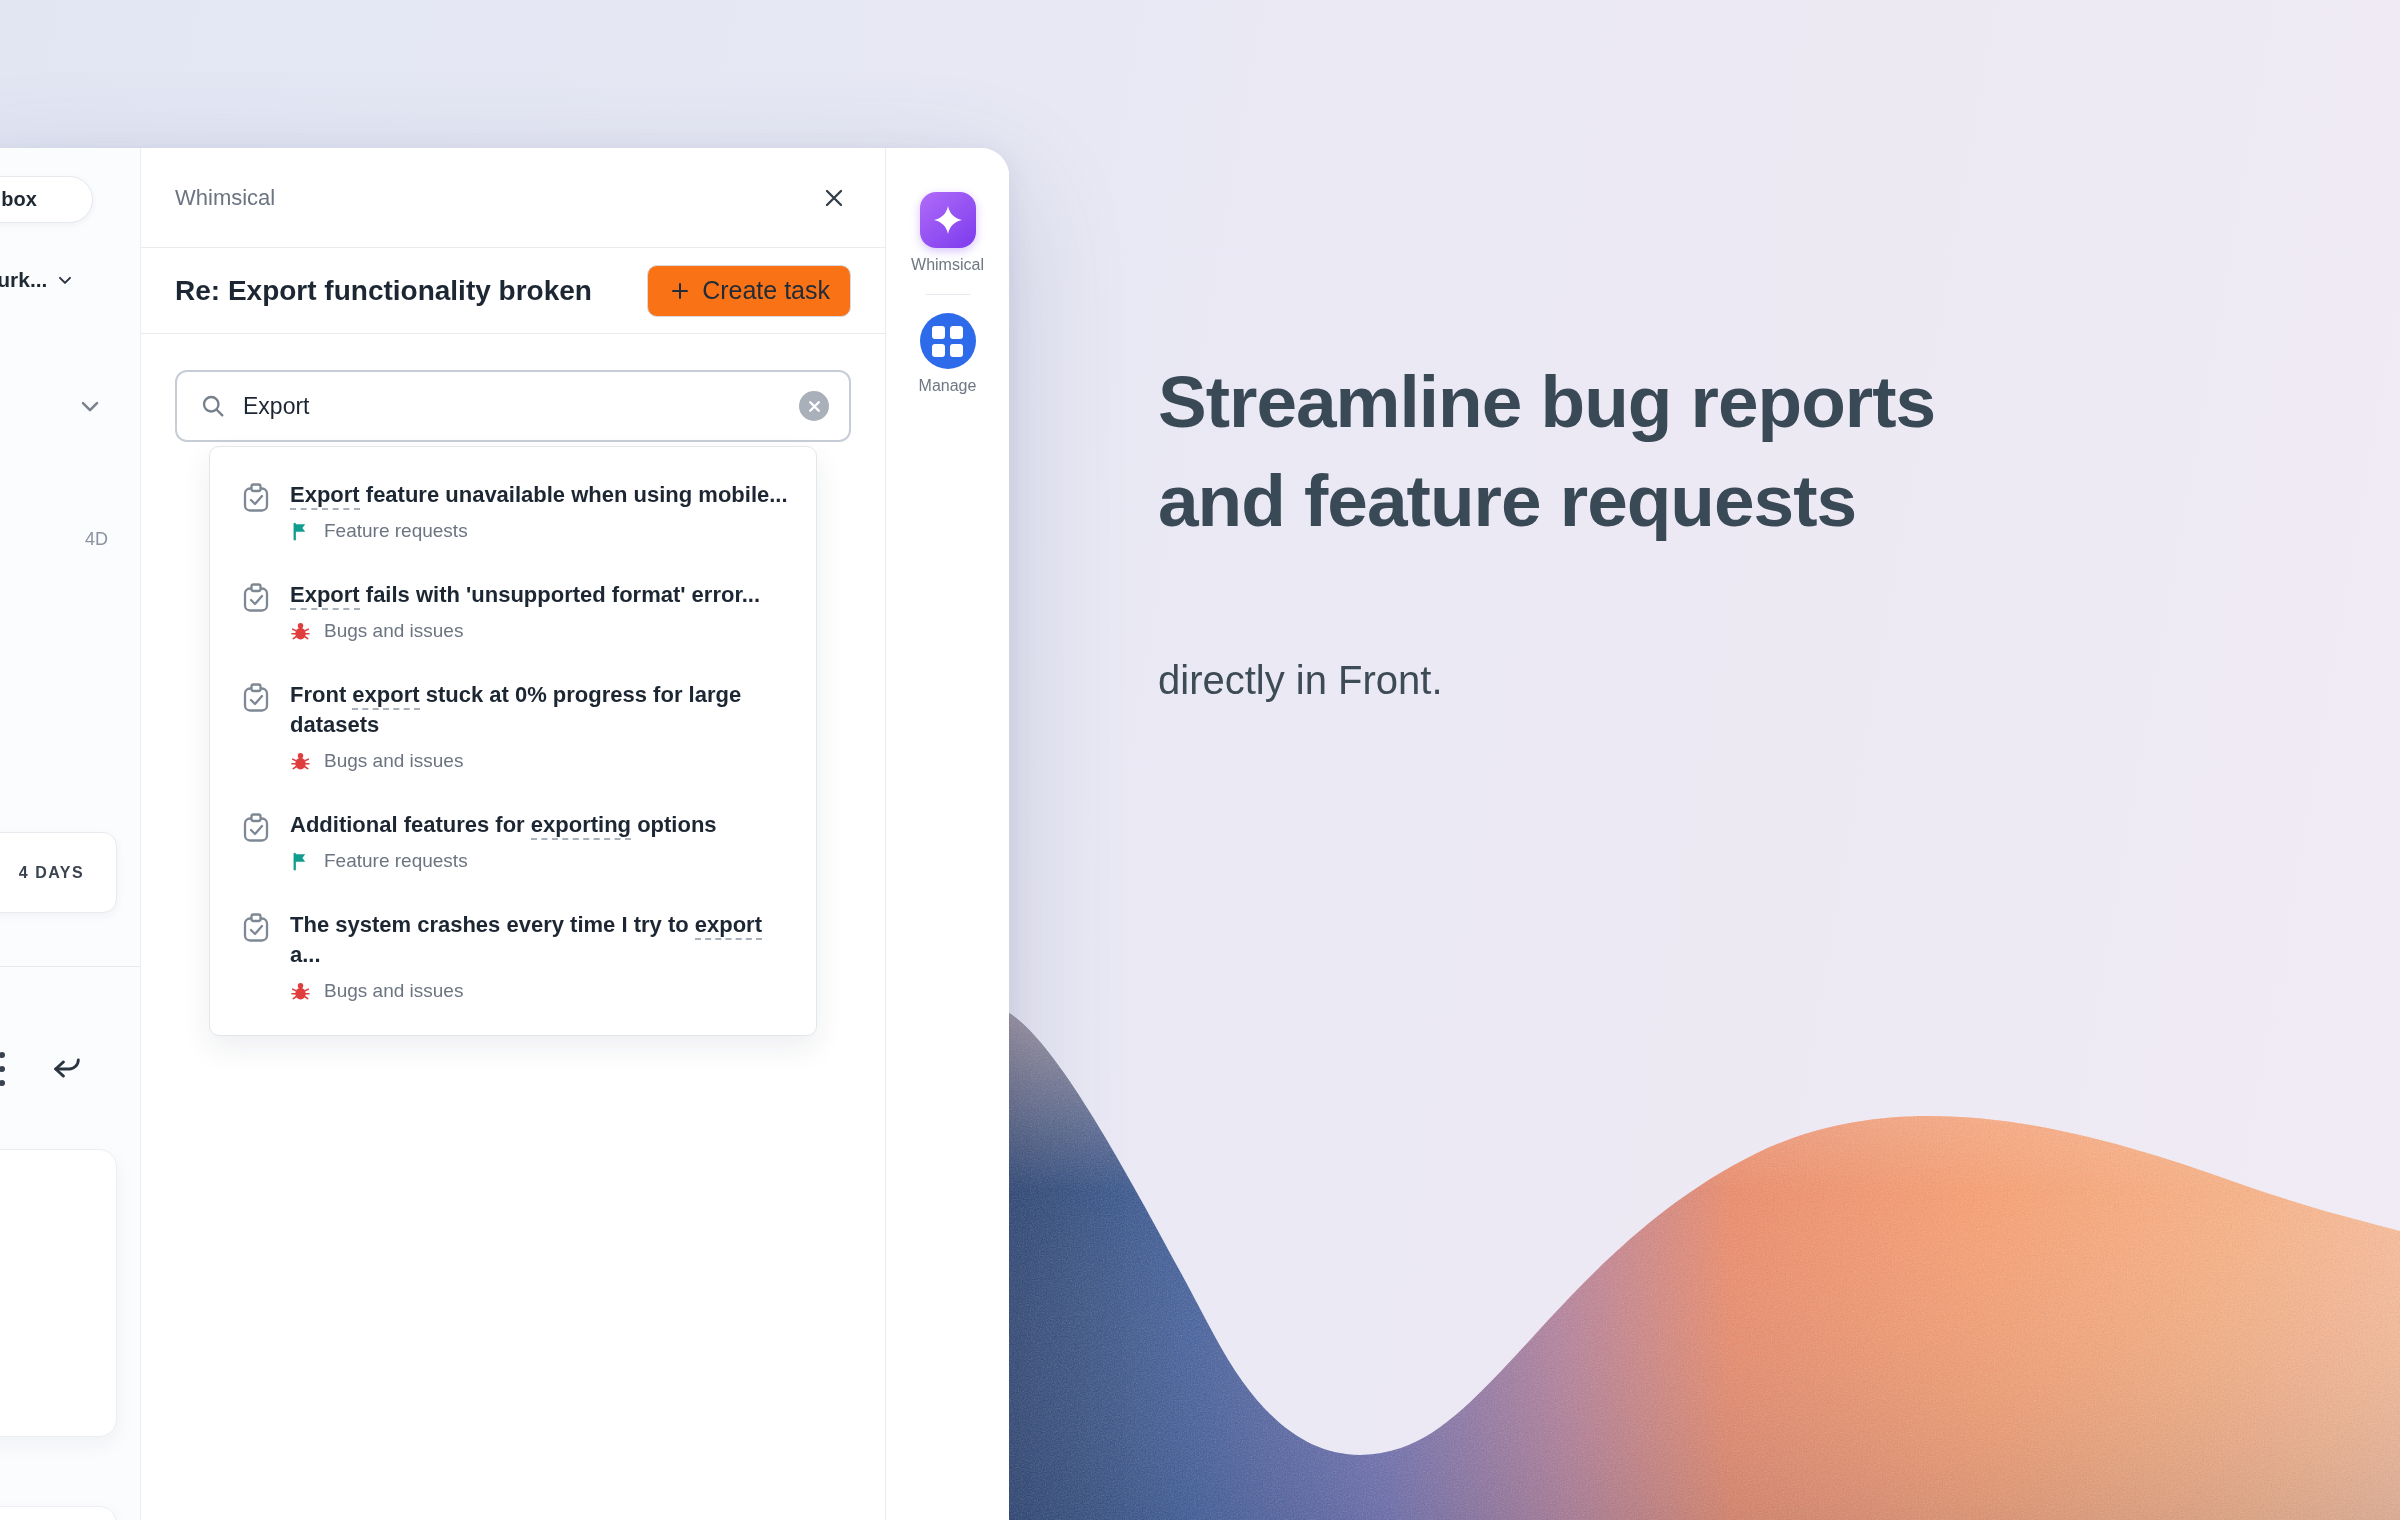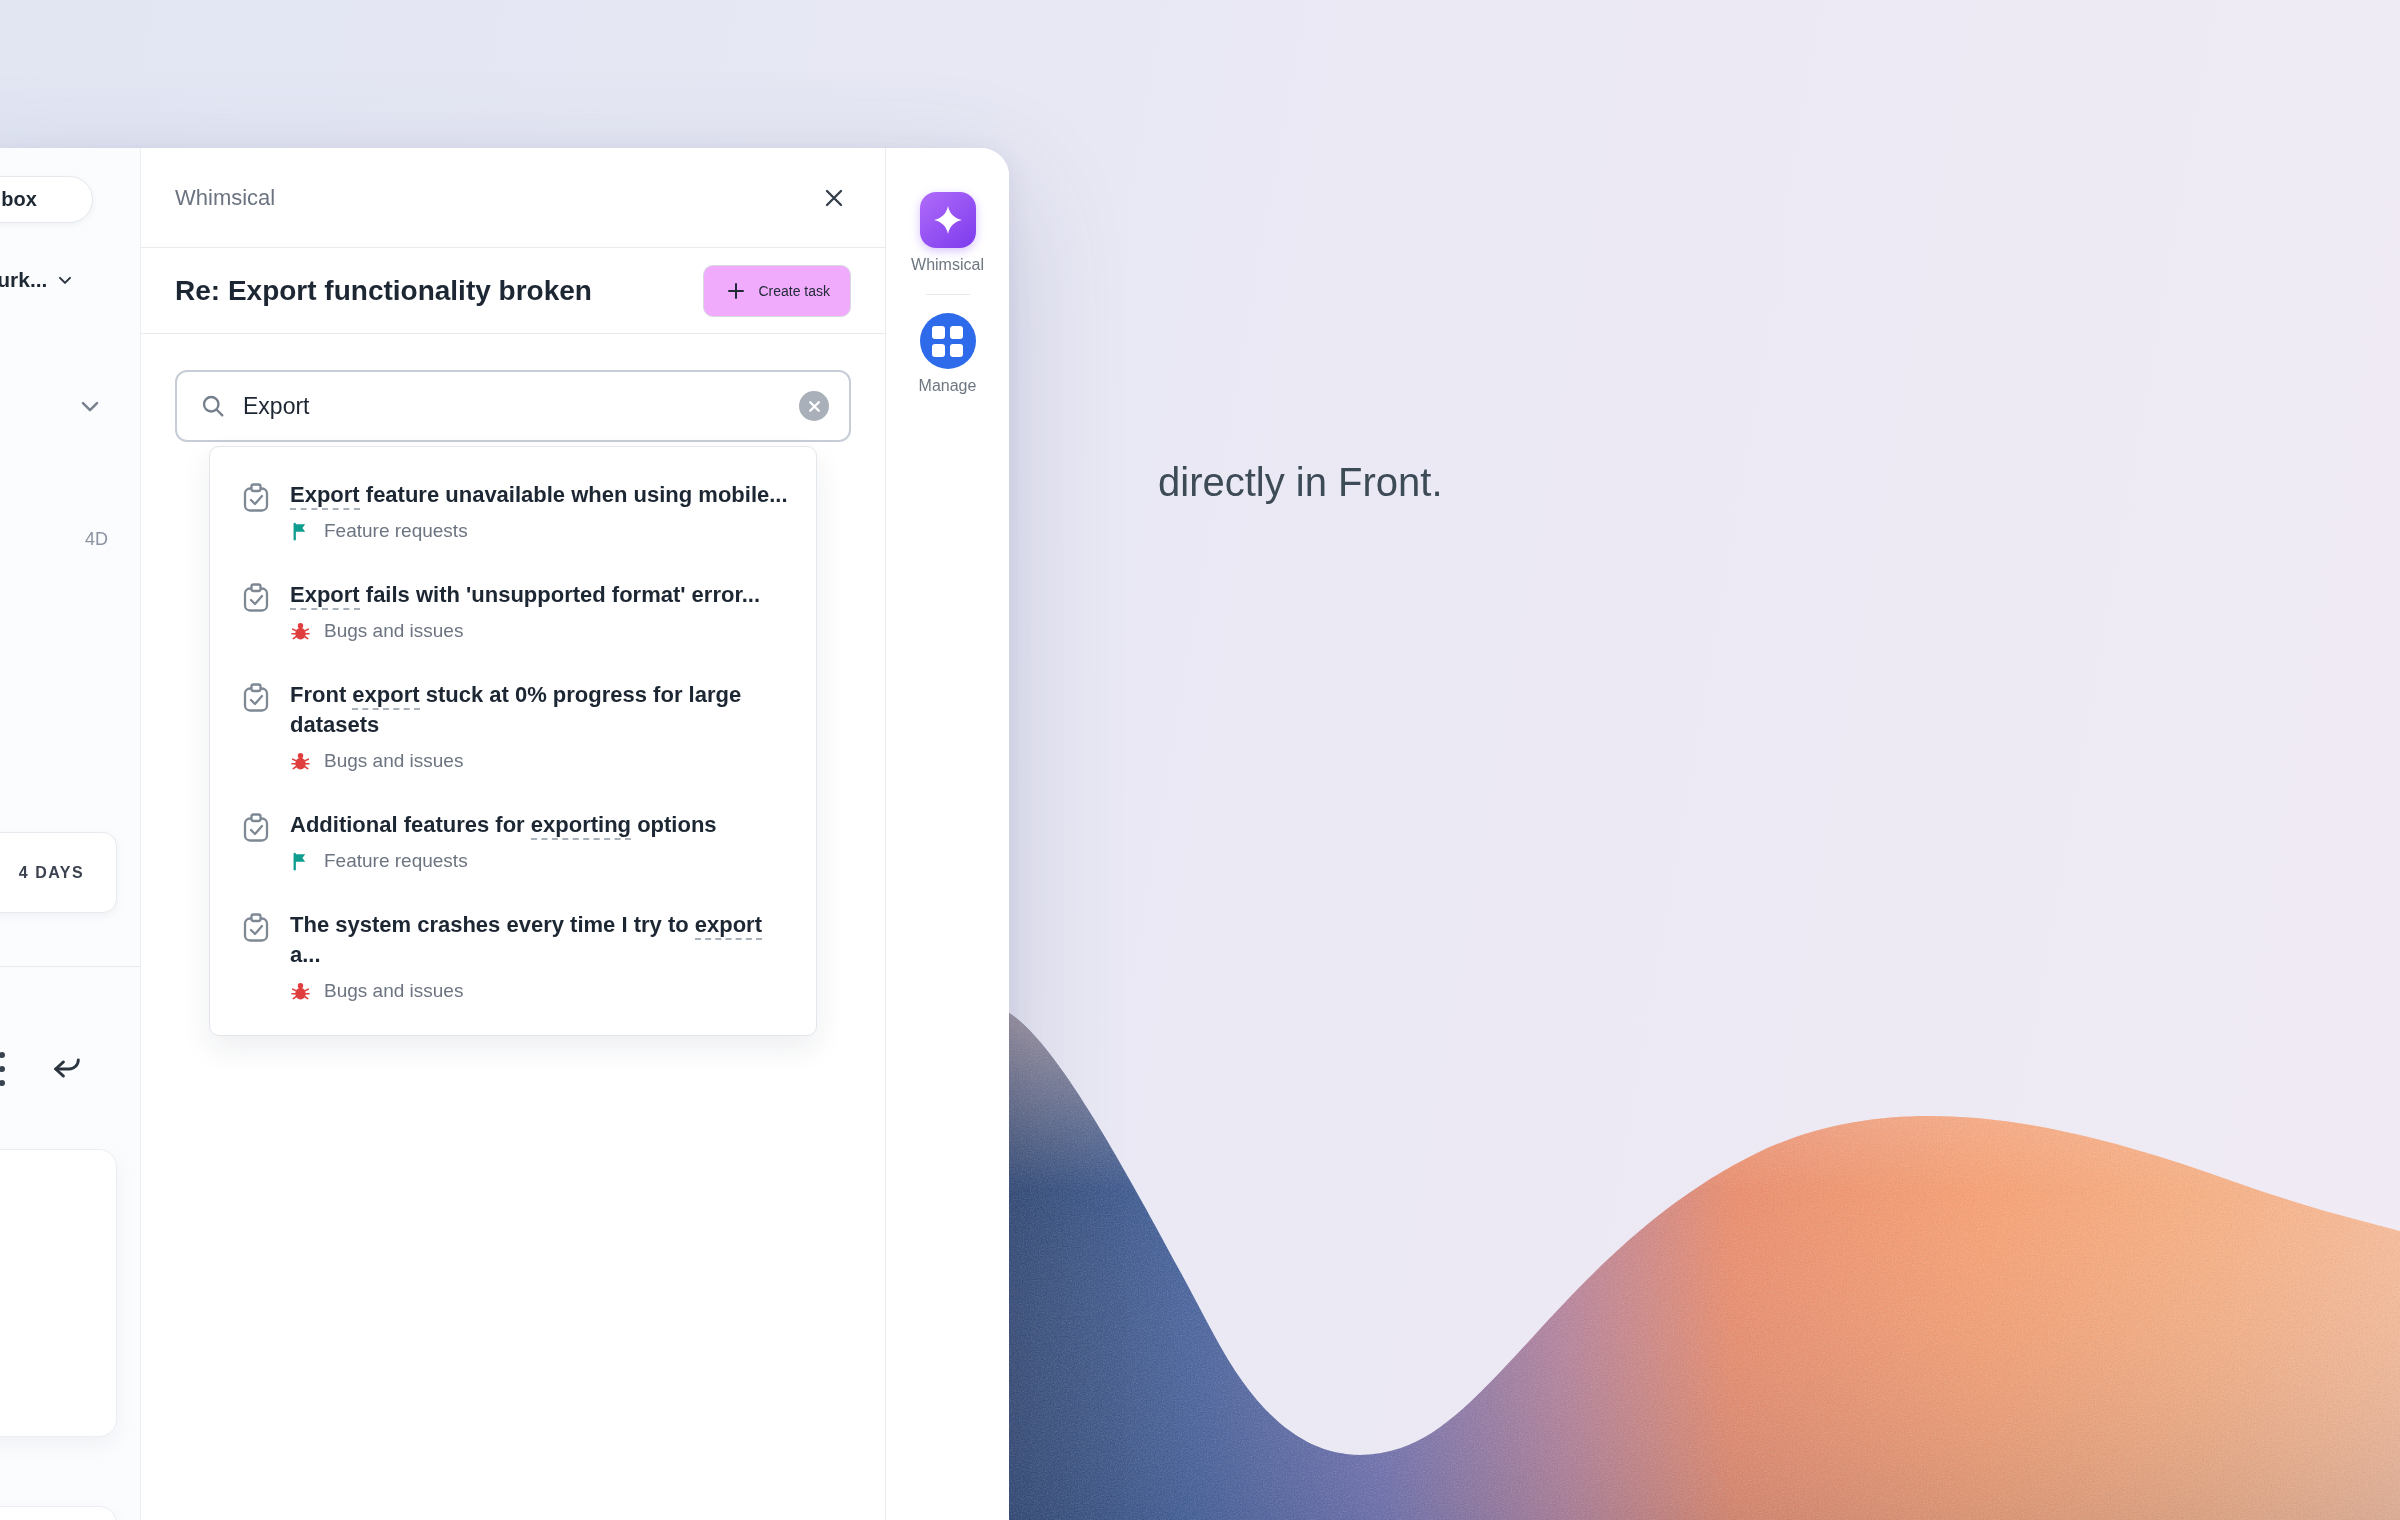--- a/index.html
+++ b/index.html
@@ -60,22 +60,22 @@
   .panel { position:absolute; left:181px; top:0; width:744px; height:100%; background:#fff; }
   .panel-header { height:100px; display:flex; align-items:center; justify-content:space-between;
     padding:0 28px 0 34px; border-bottom:1px solid #e9ebee; }
   .panel-title { font-size:22px; color:#6b7480; font-weight:500; }
   .close-btn { width:46px; height:46px; display:flex; align-items:center; justify-content:center; cursor:pointer; }
 
   .subject-row { height:86px; display:flex; align-items:center; justify-content:space-between;
     padding:0 34px; border-bottom:1px solid #e9ebee; }
   .subject { font-size:28px; font-weight:700; color:#1d2733; }
   .create-btn { height:52px; display:flex; align-items:center; gap:10px; padding:0 20px;
-    border:1px solid #d6dae0; border-radius:10px; background:#f0abfc;
-    font-size:14px; font-weight:500; color:#222c38; cursor:pointer; }
+    border:1px solid #d6dae0; border-radius:10px; background:#f97316;
+    font-size:25px; font-weight:500; color:#222c38; cursor:pointer; }
 
   .search-wrap { padding:36px 34px 0; }
   .search-box { height:72px; border:2px solid #c7cdd6; border-radius:12px;
     display:flex; align-items:center; gap:16px; padding:0 20px 0 22px; }
   .search-value { font-size:23px; color:#1d2733; font-weight:500; flex:1; }
   .clear-btn { width:30px; height:30px; border-radius:50%; background:#a9b0ba;
     display:flex; align-items:center; justify-content:center; cursor:pointer; }
 
   .results { margin:4px 34px 0; border:1px solid #e3e6ea; border-radius:10px; background:#fff;
     box-shadow:0 12px 30px rgba(25,35,60,.08); padding:14px 0; }
@@ -100,20 +100,24 @@
     display:grid; grid-template-columns:13px 13px; grid-template-rows:13px 13px; gap:5px;
     align-content:center; justify-content:center; cursor:pointer; }
   .manage-icon span { background:#fff; border-radius:3px; }
 </style>
 </head>
 <body>
 
 <div class="bg"></div>
 
 <div class="hero">
+  <h1 class="hero-h">
+    <span>Streamline bug reports</span>
+    <span>and feature requests</span>
+  </h1>
   <p class="hero-p">
     <span>directly in Front.</span>
   </p>
 </div>
 
 <div class="wave">
   <svg viewBox="0 0 1391 515" preserveAspectRatio="none" aria-hidden="true">
     <defs>
       <linearGradient id="hillg" x1="0" y1="0" x2="1" y2="0">
         <stop offset="0" stop-color="#24406f"></stop>

